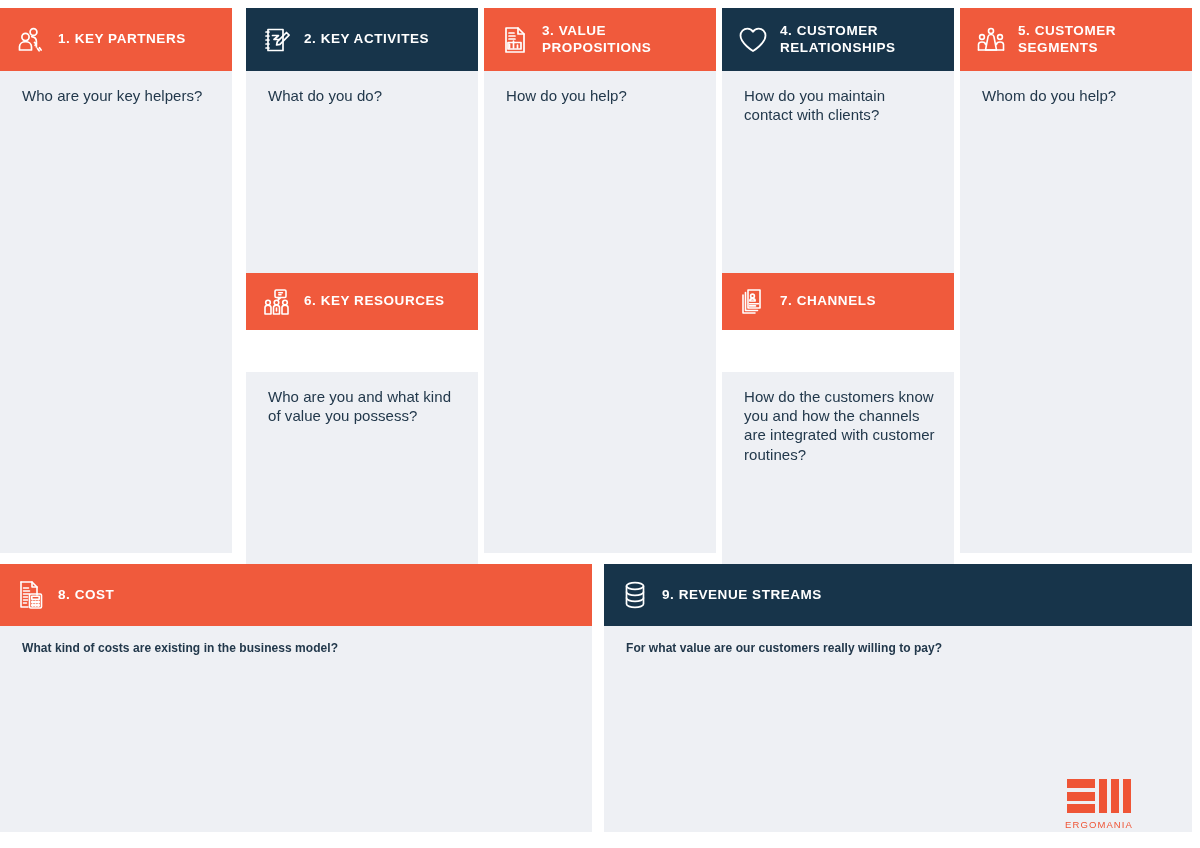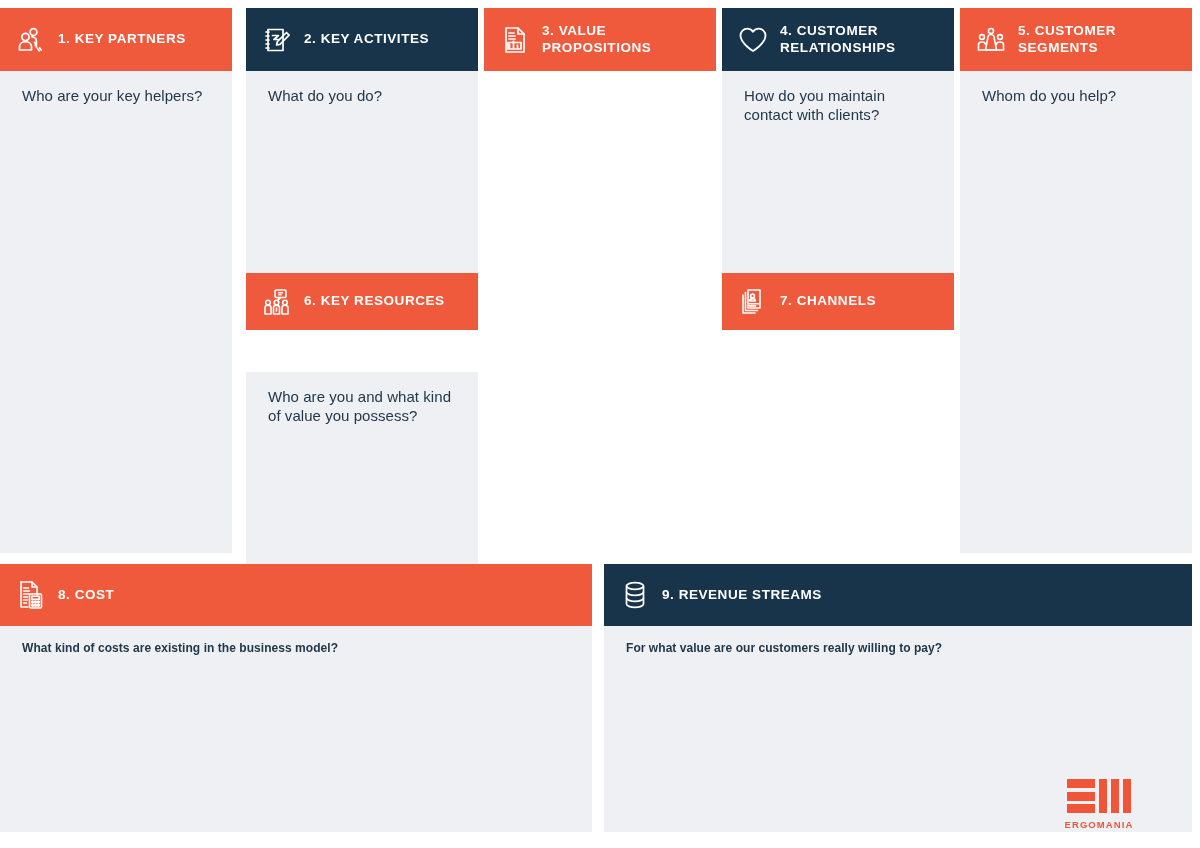--- a/index.html
+++ b/index.html
@@ -117,21 +117,21 @@
   .logo-m span {
     display: block;
     width: 8px;
     height: 34px;
     background: #EF5536;
   }
   .logo-text {
     margin-top: 6px;
     color: #EF5536;
     font-size: 9.5px;
-    font-weight: bold;
+    font-weight: normal;
     letter-spacing: 1.1px;
   }
 </style>
 </head>
 <body>
 
 <div class="canvas">
 
   <div class="block" id="col1">
     <div class="head-1r">
@@ -204,20 +204,23 @@
             <path d="M5 4h12l6 6v18H5z"></path>
             <path d="M17 4v6h6"></path>
             <path d="M8 9h5M8 12h6M8 15h6"></path>
             <path d="M8.5 24v-4M12.5 24v-7M16.5 24v-3"></path>
             <rect x="7" y="18.5" width="13" height="6.5"></rect>
           </svg>
         </span>
         <span class="hdr-title">3. VALUE PROPOSITIONS</span>
       </div>
     </div>
+    <div class="body body-tall">
+      <div class="body-text">How do you help?</div>
+    </div>
   </div>
 
   <div class="block" id="col4">
     <div class="head-2r">
       <div class="hdr navy">
         <span class="hdr-icon">
           <svg width="32" height="30" viewBox="0 0 32 30" fill="none" stroke="#fff" stroke-width="1.8" stroke-linecap="round" stroke-linejoin="round">
             <path d="M16 26S3.5 18.4 3.5 10.6C3.5 6.6 6.6 3.6 10.4 3.6c2.4 0 4.5 1.3 5.6 3.2 1.1-1.9 3.2-3.2 5.6-3.2 3.8 0 6.9 3 6.9 7 0 7.8-12.5 15.4-12.5 15.4z"></path>
           </svg>
         </span>
@@ -235,20 +238,23 @@
             <path d="M10 3h12v18H10z"></path>
             <path d="M7.5 5.5v18h12"></path>
             <path d="M5 8v18h12"></path>
             <circle cx="14.5" cy="9" r="1.9"></circle>
             <path d="M11.8 14c0-1.5 1.2-2.4 2.7-2.4s2.7.9 2.7 2.4z"></path>
             <path d="M11.5 16.8h9M11.5 18.9h6"></path>
           </svg>
         </span>
         <span class="hdr-title">7. CHANNELS</span>
       </div>
+    </div>
+    <div class="body sub-body">
+      <div class="body-text">How do the customers know you and how the channels are integrated with customer routines?</div>
     </div>
   </div>
 
   <div class="block" id="col5">
     <div class="head-2r">
       <div class="hdr orange">
         <span class="hdr-icon">
           <svg width="32" height="30" viewBox="0 0 32 30" fill="none" stroke="#fff" stroke-width="1.6" stroke-linecap="round" stroke-linejoin="round">
             <circle cx="16" cy="6" r="2.5"></circle>
             <circle cx="7" cy="12" r="2.4"></circle>

